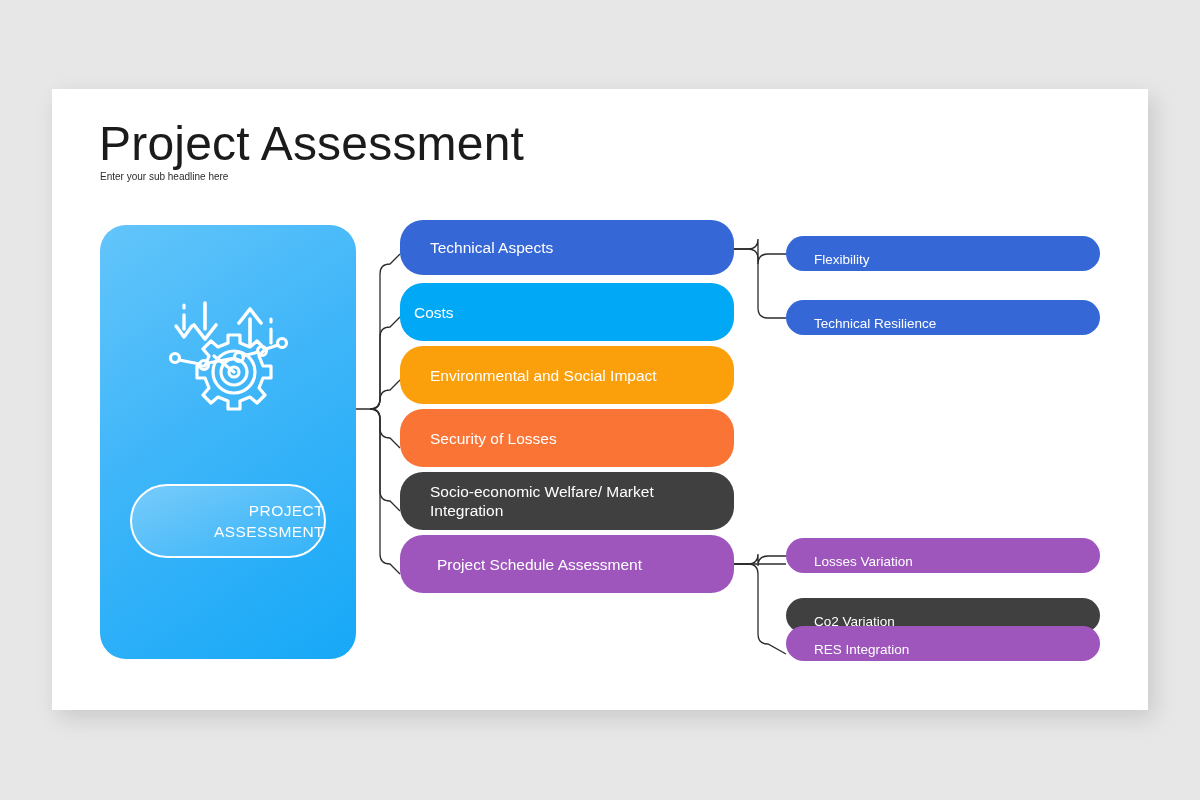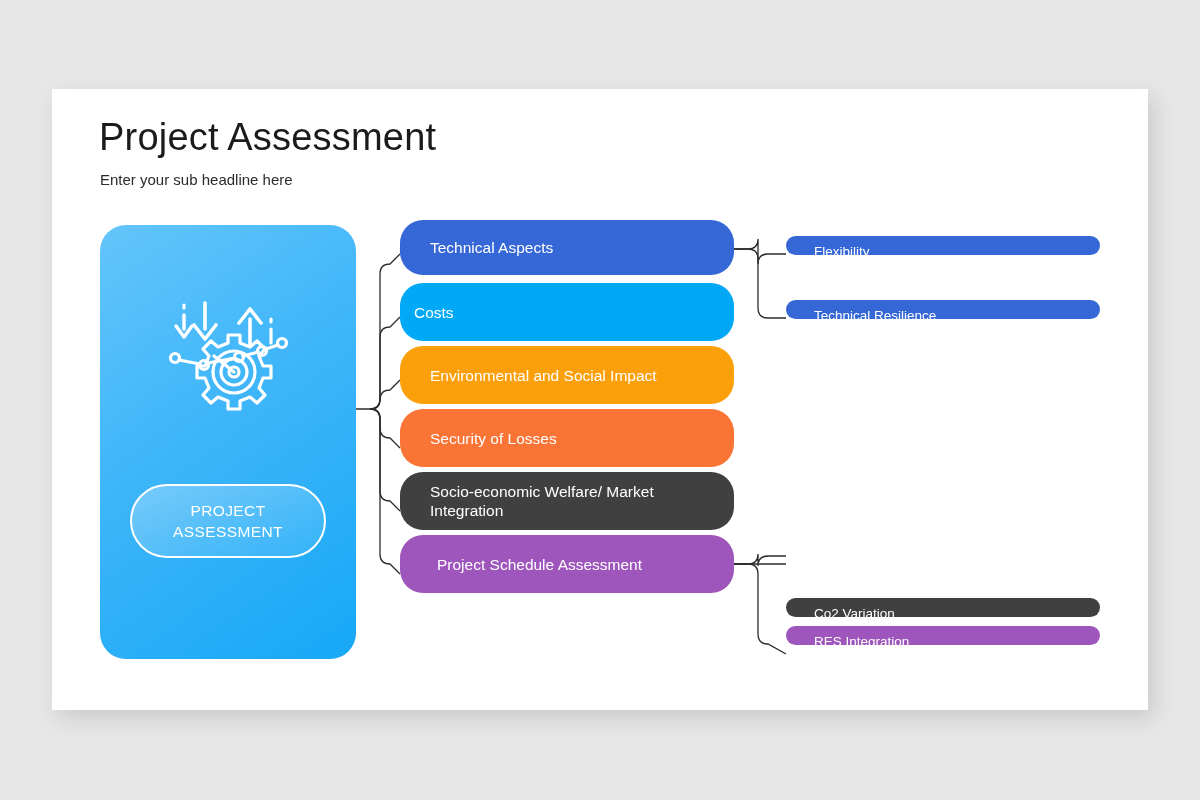--- a/index.html
+++ b/index.html
@@ -21,32 +21,32 @@
     width: 1096px;
     height: 621px;
     background: #ffffff;
     box-shadow: 6px 8px 22px rgba(0,0,0,0.13);
   }
 
   #page-title {
     position: absolute;
     left: 47px;
     top: 27px;
-    font-size: 38px;
+    font-size: 48px;
     font-weight: normal;
     color: #1b1b1b;
     letter-spacing: 0.2px;
     white-space: nowrap;
   }
 
   #page-subtitle {
     position: absolute;
     left: 48px;
     top: 82px;
-    font-size: 15px;
+    font-size: 10px;
     color: #2b2b2b;
     white-space: nowrap;
   }
 
   
   #hero-panel {
     position: absolute;
     left: 48px;
     top: 136px;
     width: 256px;
@@ -69,21 +69,21 @@
     left: 50%;
     transform: translateX(-50%);
     top: 259px;
     width: 196px;
     height: 74px;
     border-radius: 38px;
     border: 2px solid #ffffff;
     background: linear-gradient(160deg, rgba(255,255,255,0.30) 0%, rgba(255,255,255,0.16) 55%, rgba(255,255,255,0.07) 100%);
     display: flex;
     flex-direction: column;
-    align-items: center;
+    align-items: flex-end;
     justify-content: center;
     box-sizing: border-box;
   }
   #hero-pill span {
     color: #ffffff;
     font-size: 15.5px;
     line-height: 21px;
     letter-spacing: 0.4px;
     text-align: center;
   }
@@ -118,21 +118,21 @@
     color: #ffffff;
     font-size: 15.5px;
     line-height: 19px;
   }
 
   
   .sub-bar {
     position: absolute;
     left: 734px;
     width: 314px;
-    height: 19px;
+    height: 35px;
     border-radius: 18px;
     display: flex;
     align-items: center;
     box-sizing: border-box;
     padding: 12px 16px 0 28px;
     text-align: right;
   }
   .sub-bar .bar-label {
     color: #ffffff;
     font-size: 13.5px;
@@ -219,20 +219,23 @@
     <span class="bar-label">Project Schedule Assessment</span>
   </div>
 
   <div class="sub-bar" id="subA0" style="background: rgb(54, 103, 214); top: 147px;">
     <span class="bar-label">Flexibility</span>
   </div>
   <div class="sub-bar" id="subA1" style="background: rgb(54, 103, 214); top: 211px;">
     <span class="bar-label">Technical Resilience</span>
   </div>
 
+  <div class="sub-bar" id="subB0" style="background: rgb(158, 85, 188); top: 449px;">
+    <span class="bar-label">Losses Variation</span>
+  </div>
   <div class="sub-bar" id="subB1" style="background: #404040; top: 509px;">
     <span class="bar-label">Co2 Variation</span>
   </div>
   <div class="sub-bar" id="subB2" style="background: rgb(158, 85, 188); top: 537px;">
     <span class="bar-label">RES Integration</span>
   </div>
 
 </div>
 
 </body></html>

